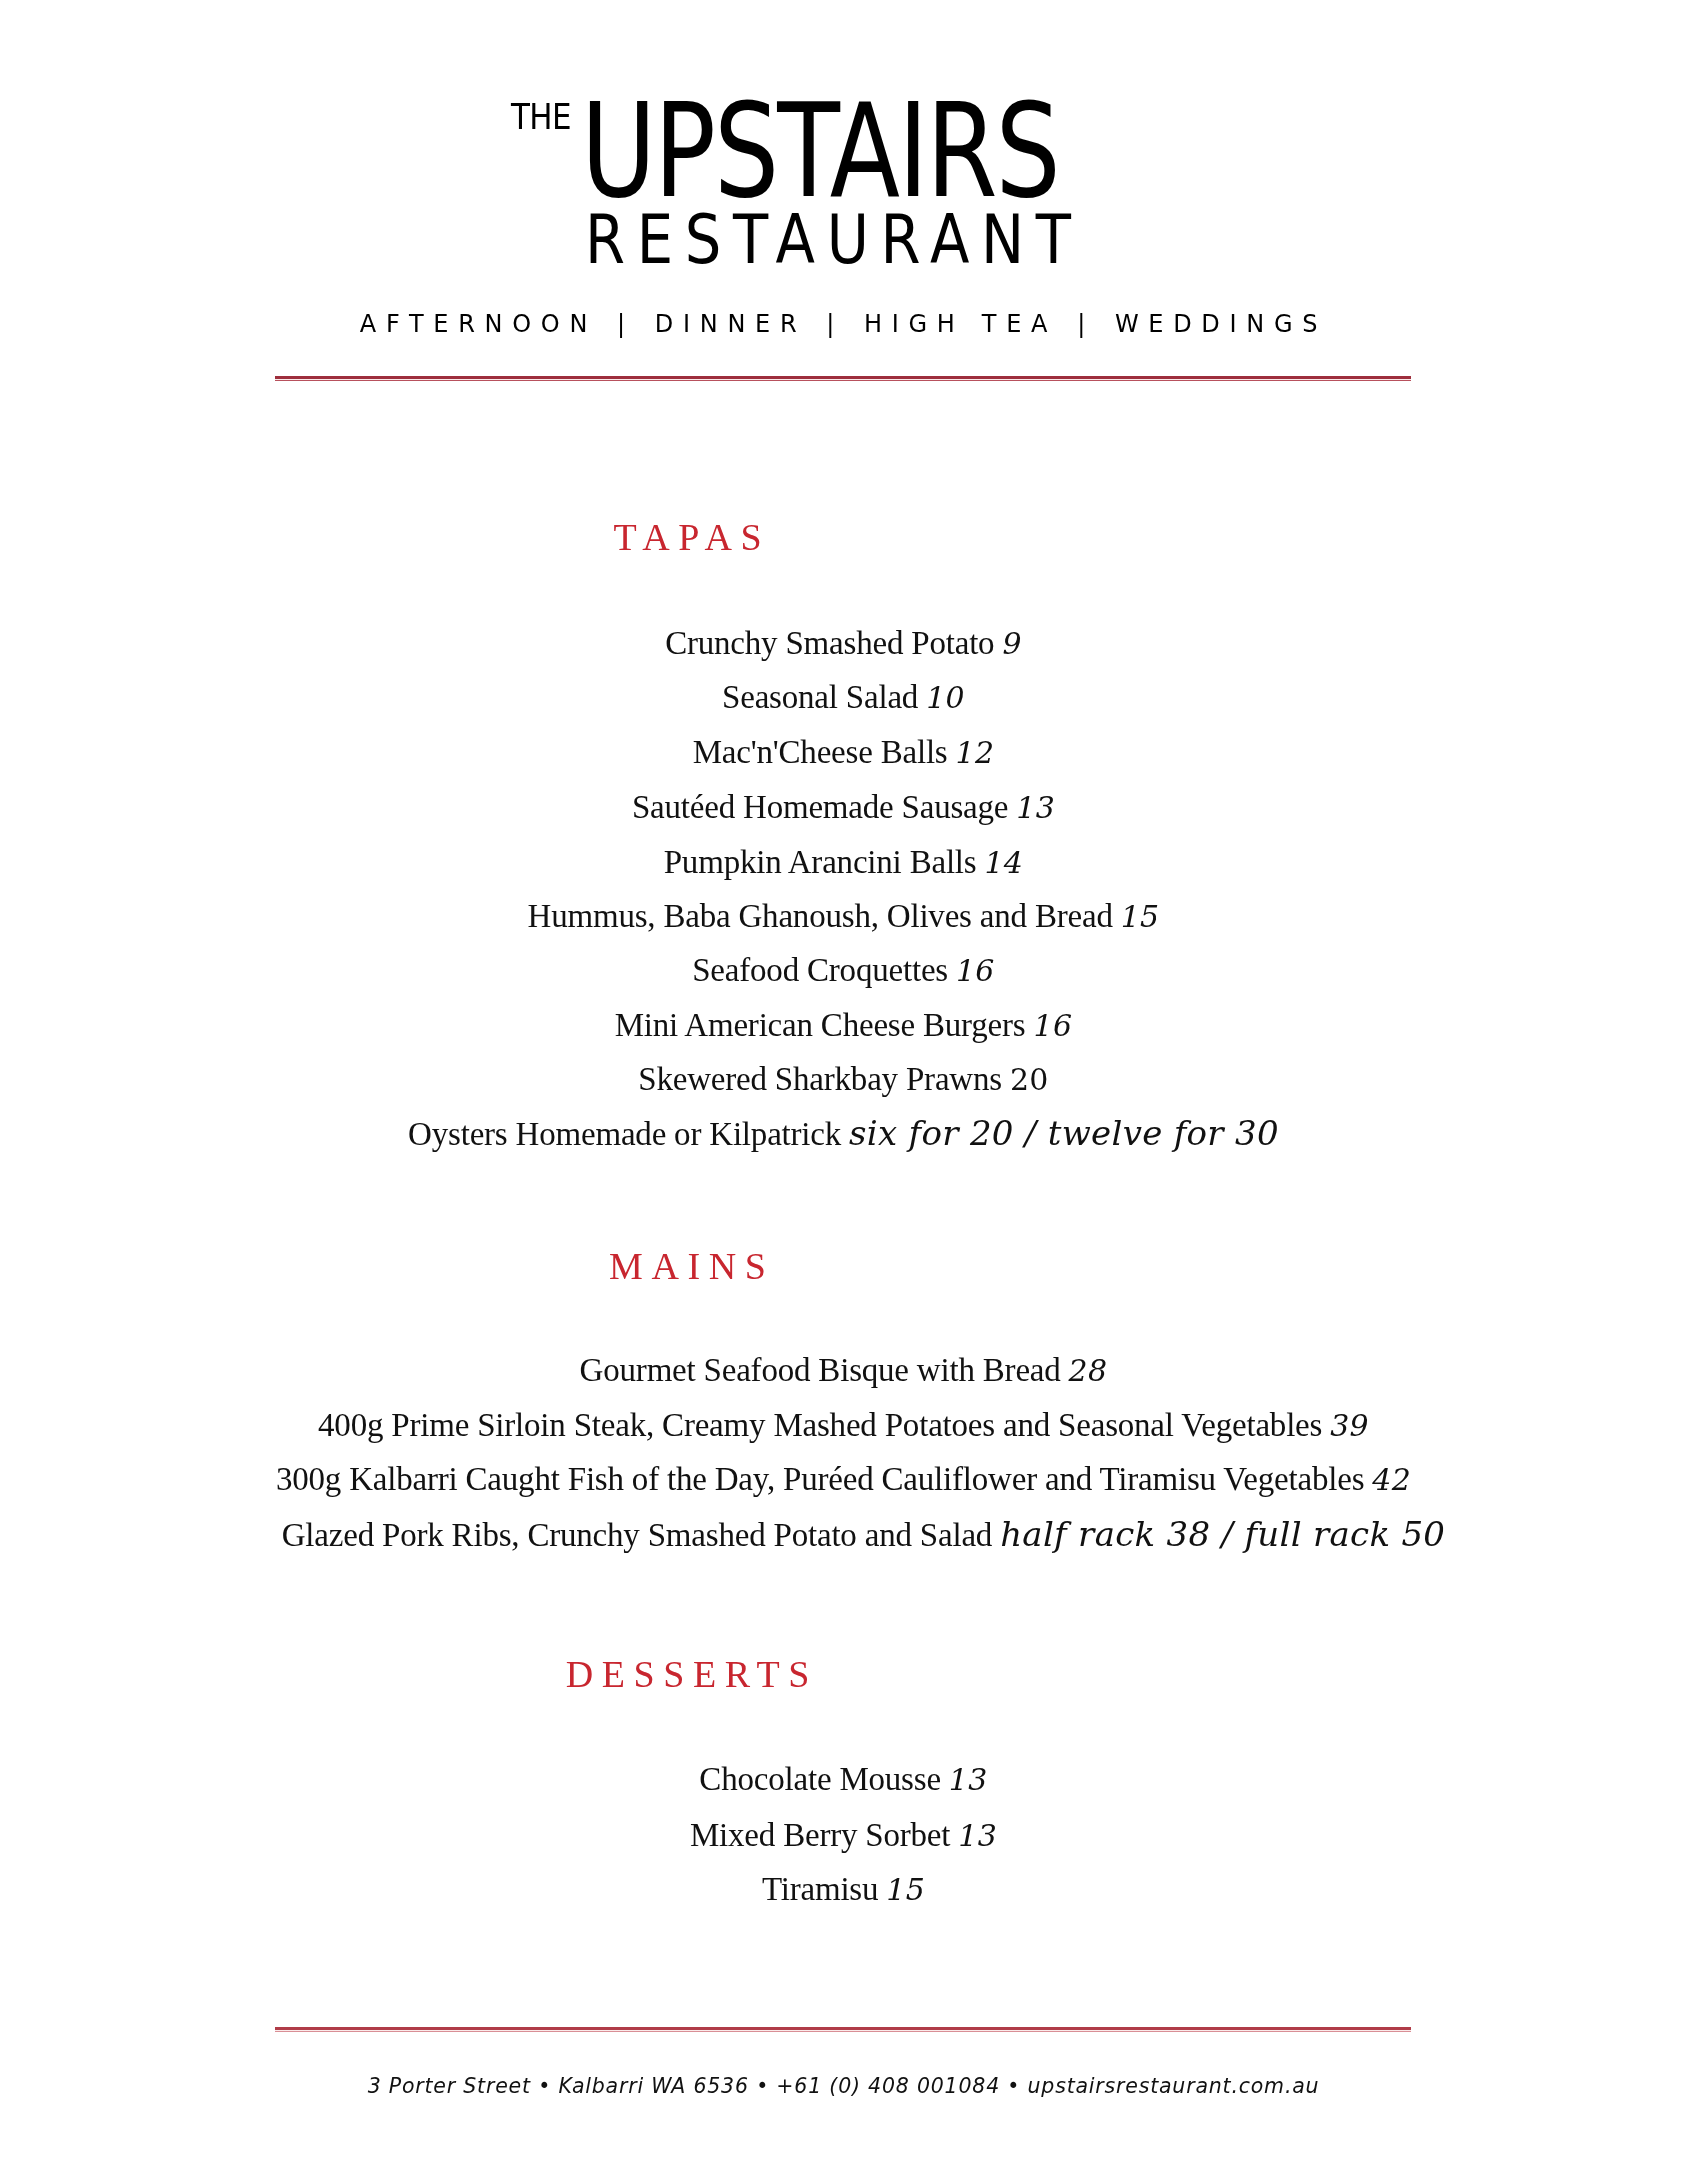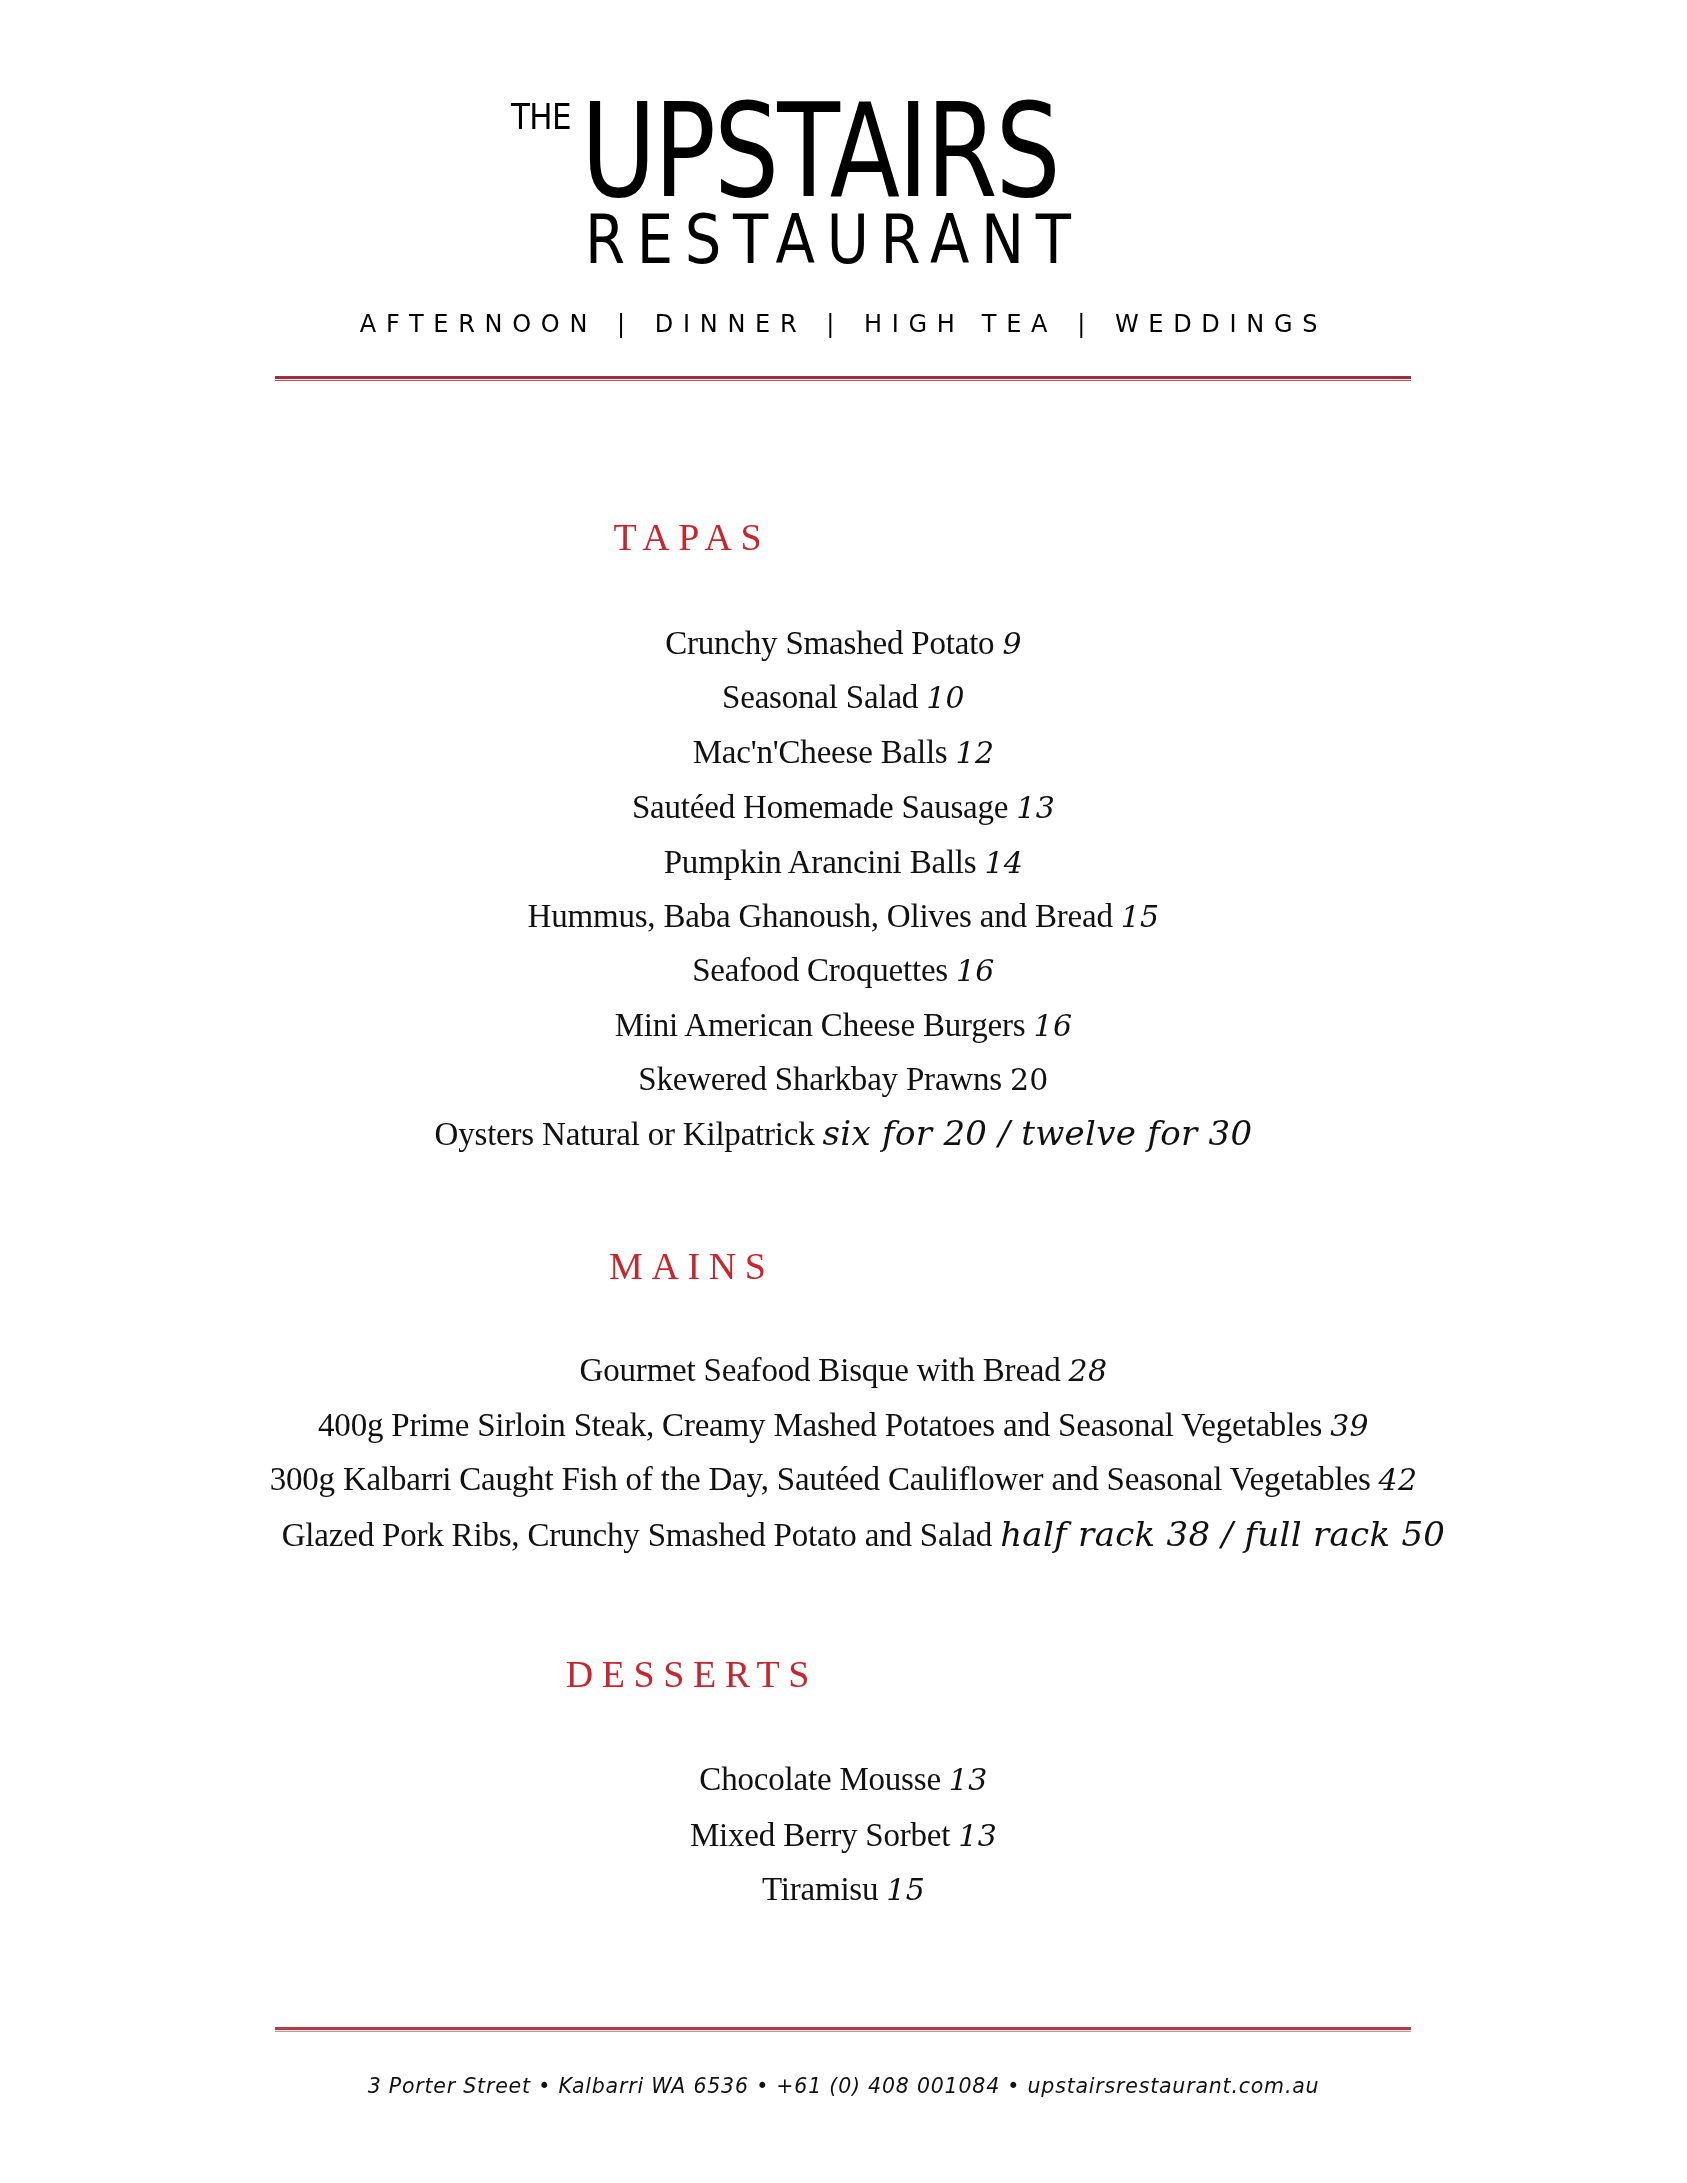--- a/index.html
+++ b/index.html
@@ -115,33 +115,33 @@
   <div class="menu-item" style="top:950px;">
     <span>Seafood Croquettes</span><span class="price">16</span>
   </div>
   <div class="menu-item" style="top:1005px;">
     <span>Mini American Cheese Burgers</span><span class="price">16</span>
   </div>
   <div class="menu-item" style="top:1059px;">
     <span>Skewered Sharkbay Prawns</span><span class="price upright">20</span>
   </div>
   <div class="menu-item" style="top:1113px;">
-    <span>Oysters Natural or Kilpatrick</span><span class="price" style="font-size:34px;">six for 20 / twelve for 30</span>
+    <span>Oysters Homemade or Kilpatrick</span><span class="price" style="font-size:34px;">six for 20 / twelve for 30</span>
   </div>
 
   <div class="section-heading" style="top:1246px;">MAINS</div>
 
   <div class="menu-item" style="top:1350px;">
     <span>Gourmet Seafood Bisque with Bread</span><span class="price">28</span>
   </div>
   <div class="menu-item" style="top:1405px;">
     <span>400g Prime Sirloin Steak, Creamy Mashed Potatoes and Seasonal Vegetables</span><span class="price">39</span>
   </div>
   <div class="menu-item" style="top:1459px;">
-    <span>300g Kalbarri Caught Fish of the Day, Sautéed Cauliflower and Seasonal Vegetables</span><span class="price">42</span>
+    <span>300g Kalbarri Caught Fish of the Day, Puréed Cauliflower and Tiramisu Vegetables</span><span class="price">42</span>
   </div>
   <div class="menu-item" style="top:1514px;padding-left:20px;">
     <span>Glazed Pork Ribs, Crunchy Smashed Potato and Salad</span><span class="price" style="font-size:34px;">half rack 38 / full rack 50</span>
   </div>
 
   <div class="section-heading" style="top:1654px;">DESSERTS</div>
 
   <div class="menu-item" style="top:1759px;">
     <span>Chocolate Mousse</span><span class="price">13</span>
   </div>

